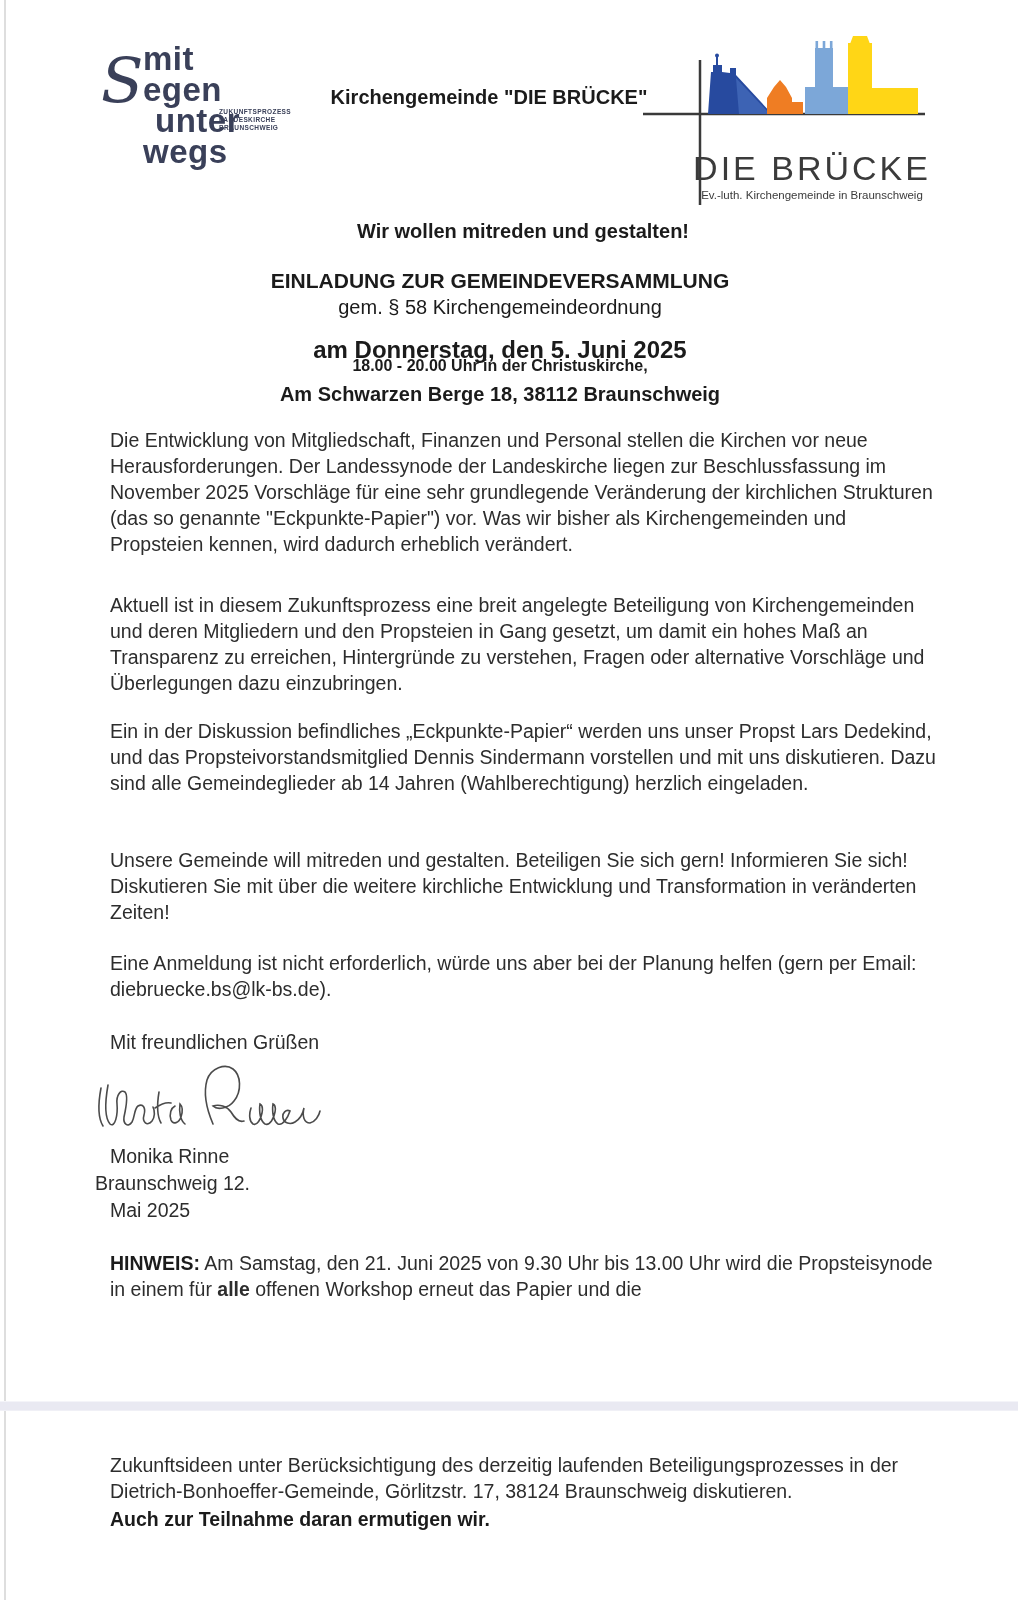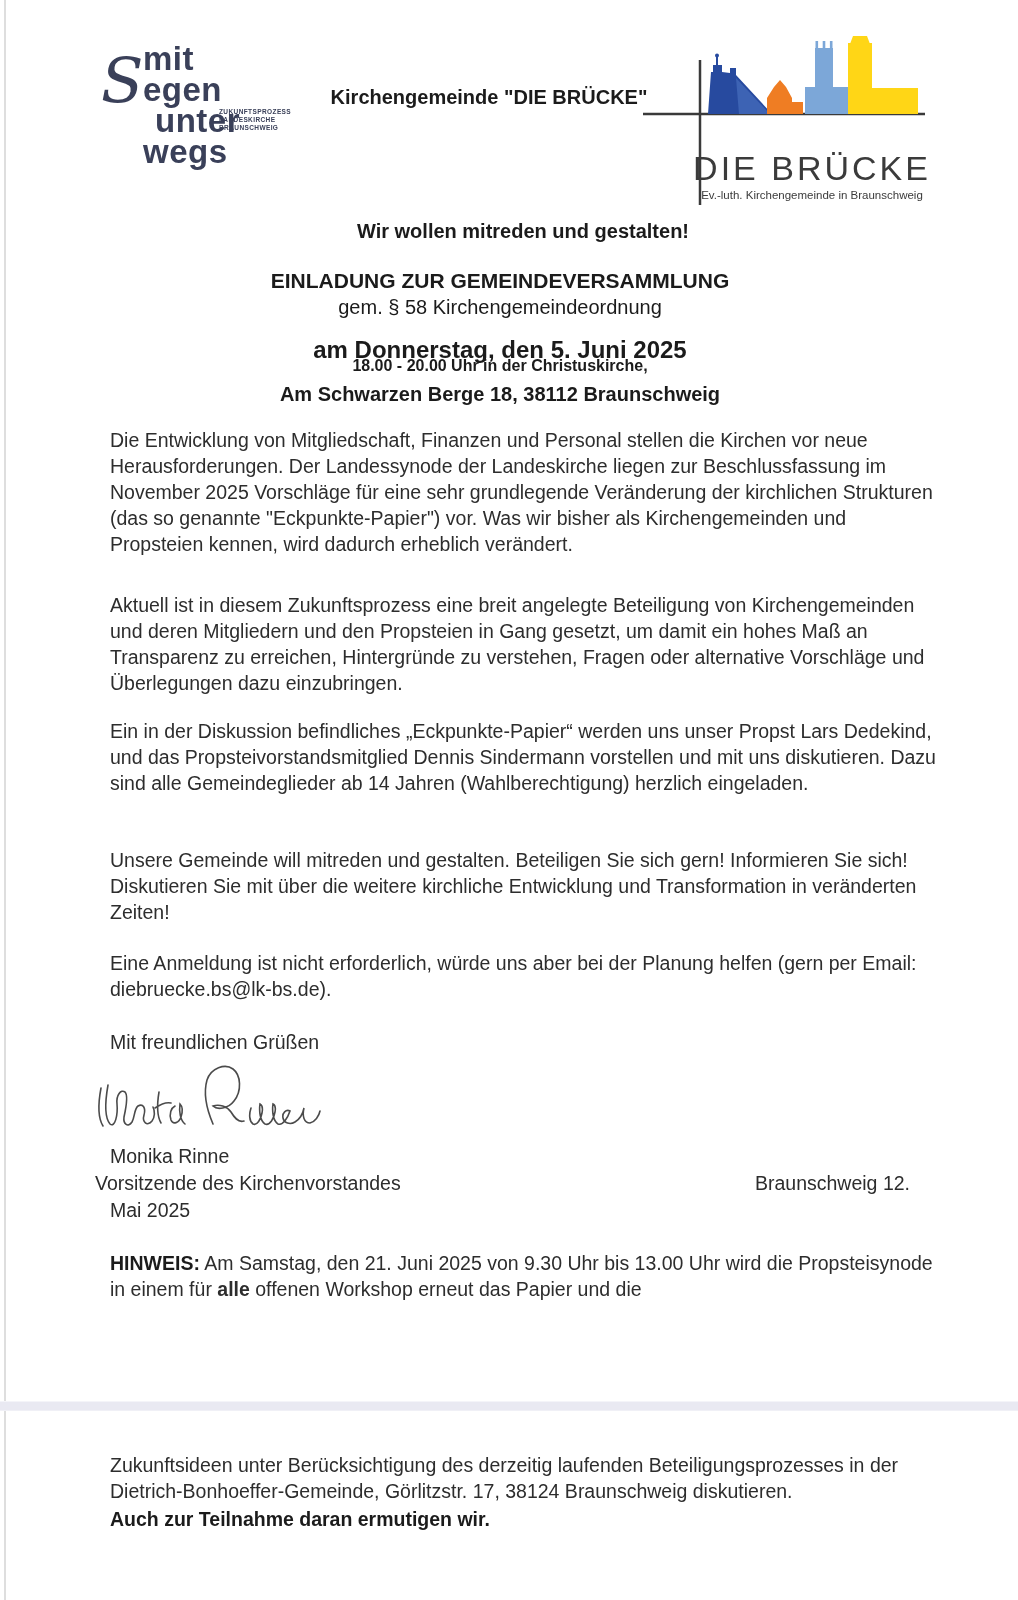--- a/index.html
+++ b/index.html
@@ -94,21 +94,20 @@
         <path d="M6,30 C3,46 3,60 8,68"></path>
         <path d="M13,27 C10,44 10,60 15,66 C20,70 23,57 22,46 C21,37 26,31 30,34 C33,37 31,50 29,59 C28,66 33,70 37,64 C40,59 39,51 43,48 C48,45 51,50 49,57 C47,64 52,69 57,63 C60,59 60,53 58,49"></path>
         <path d="M64,34 C62,46 62,58 66,65 M60,50 C66,46 72,44 76,45 M80,48 C76,50 74,56 76,62 C78,67 84,65 86,59 C88,53 87,48 85,46 C84,53 85,62 90,66"></path>
         <path d="M118,66 C112,52 108,36 112,22 C116,10 130,5 138,11 C146,17 147,33 139,43 C133,51 122,52 118,48 C124,46 132,48 136,54 C139,59 143,65 149,63"></path>
         <path d="M156,50 C154,56 154,63 158,66 C162,68 166,61 167,55 C168,50 167,47 165,46 C164,53 165,63 170,66 C175,68 179,60 180,54 C181,49 180,47 178,46 C177,53 178,63 183,66 C188,68 193,59 195,53 C191,51 187,55 188,60 C189,65 195,67 200,64 C205,61 208,55 209,50 C207,58 209,65 215,65 C220,64 224,58 225,53"></path>
       </g>
     </svg>
 
     <div class="para" style="top:1143px;">Monika Rinne</div>
     <div class="row-between" style="top:1170px;">
-      <span>Vorsitzende des Kirchenvorstandes</span>
       <span>Braunschweig 12.</span>
     </div>
     <div class="para" style="top:1197px;">Mai 2025</div>
 
     <div class="para" style="top:1250px;">
       <span class="b" style="color:#1b1b1b;">HINWEIS:</span><span> Am Samstag, den 21. Juni 2025 von 9.30 Uhr bis 13.00 Uhr wird die Propsteisynode in einem für </span><span class="b">alle</span><span> offenen Workshop erneut das Papier und die</span>
     </div>
   </div>
 
   <div class="divider"></div>

